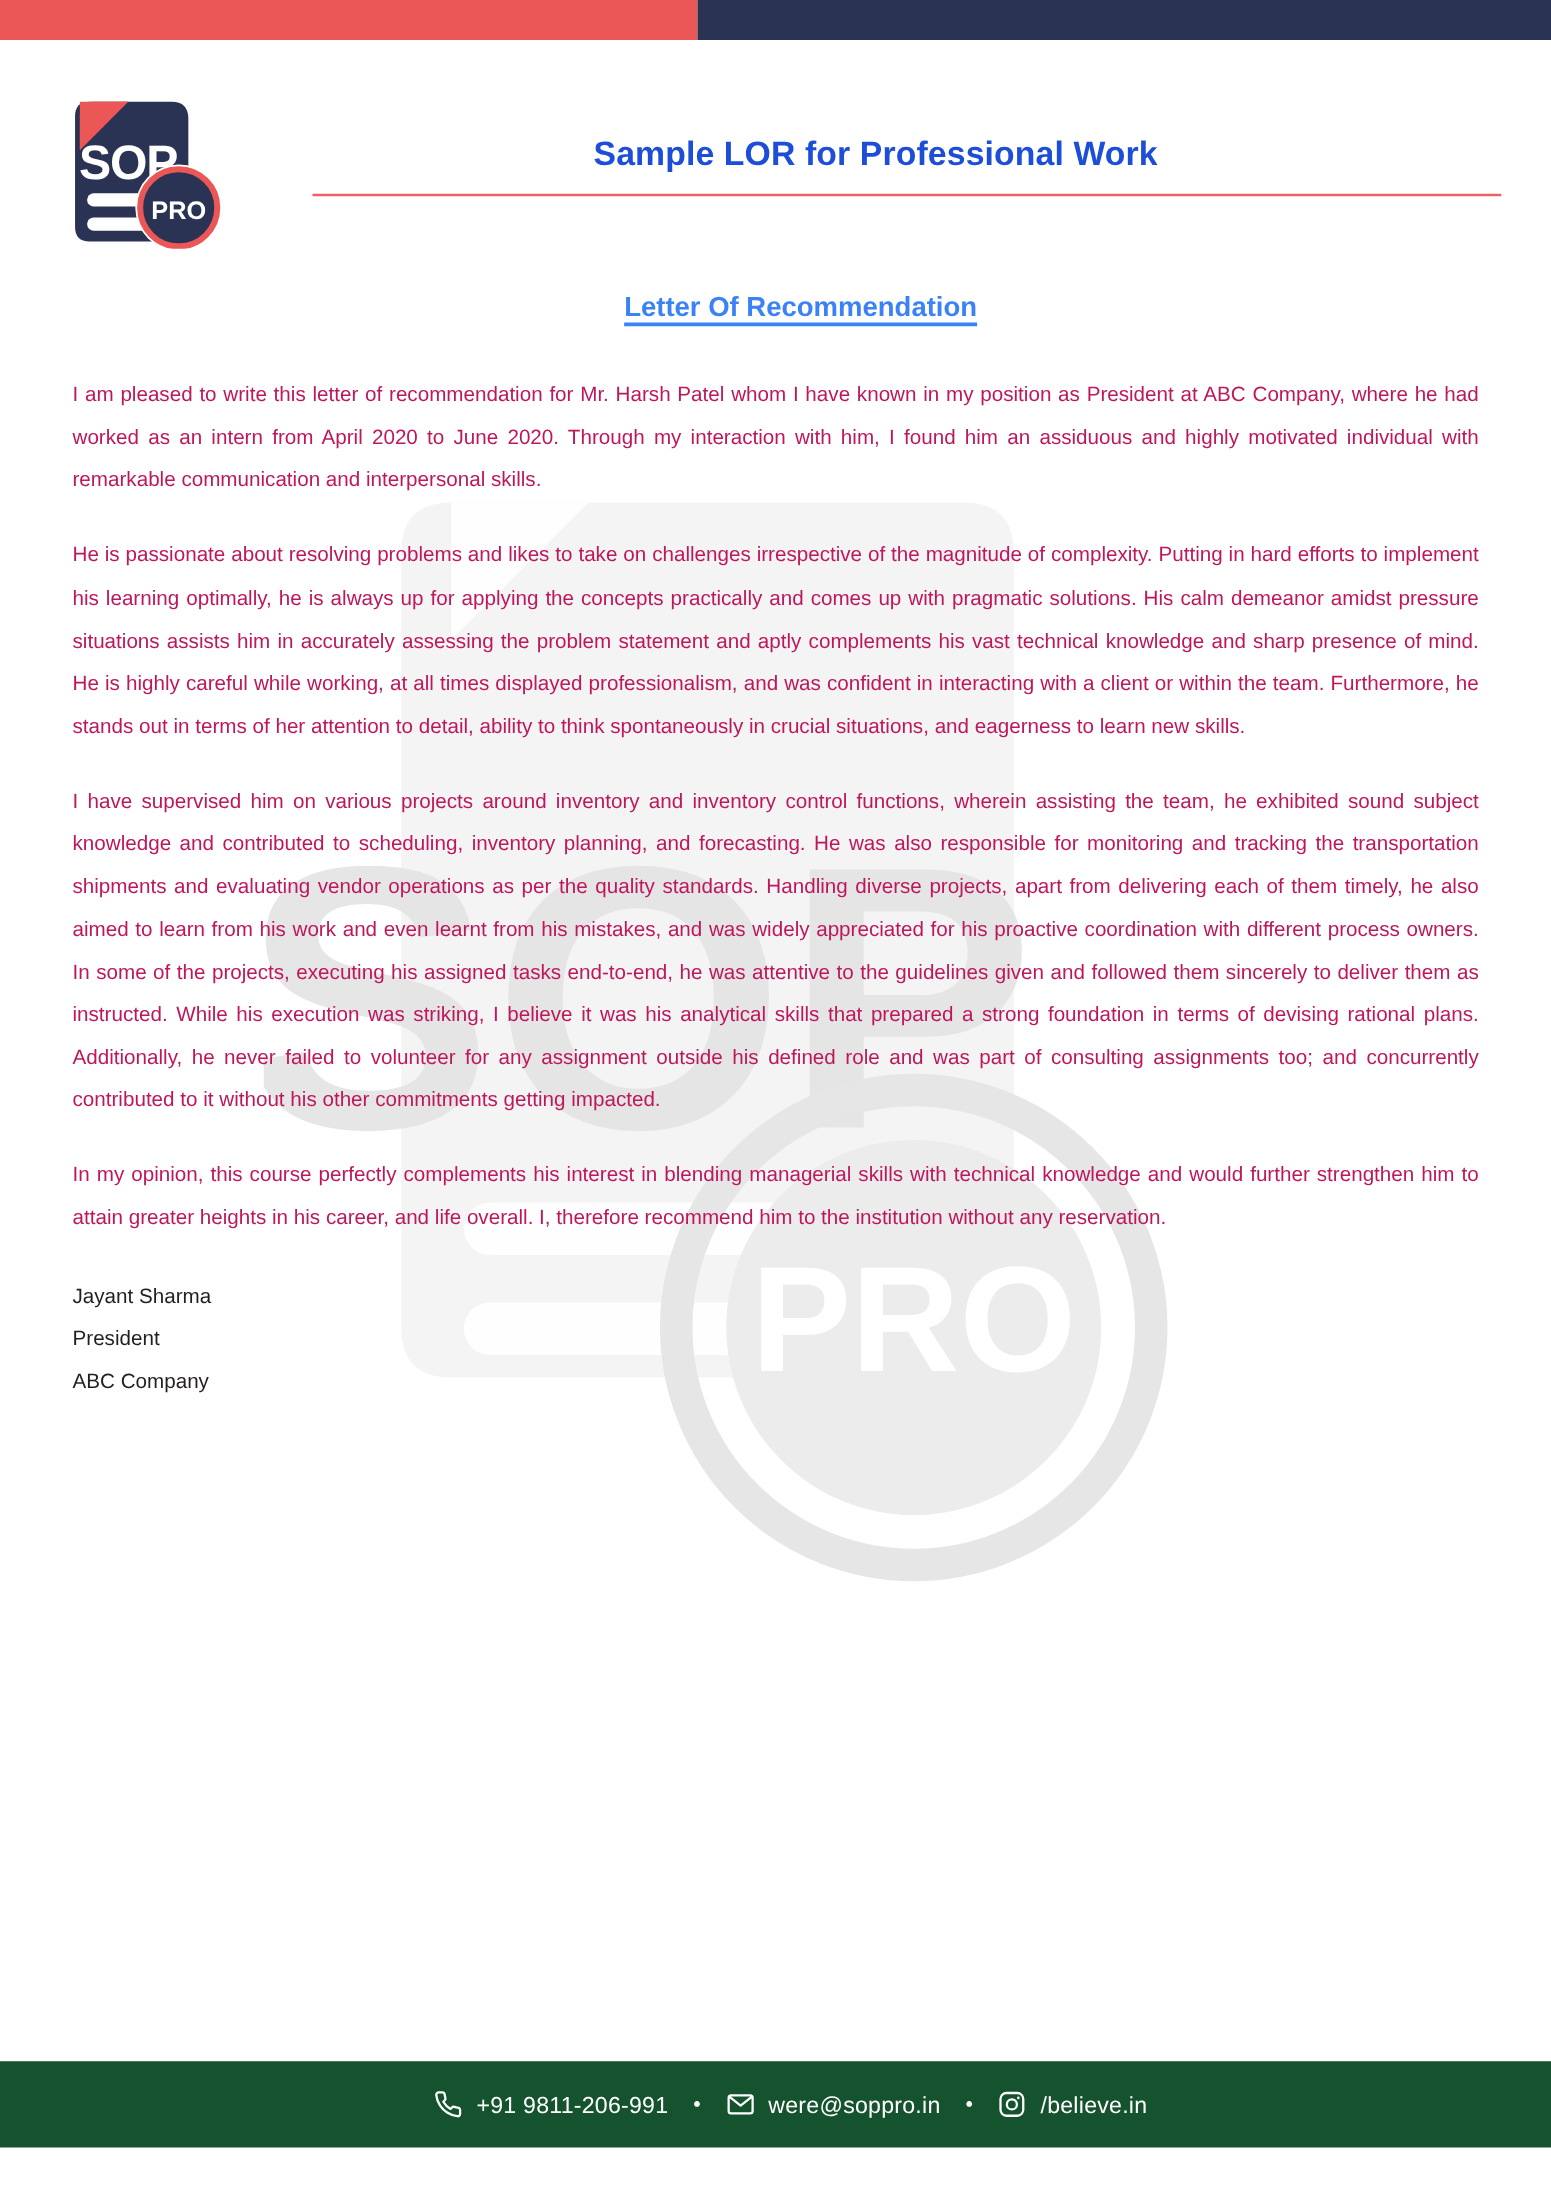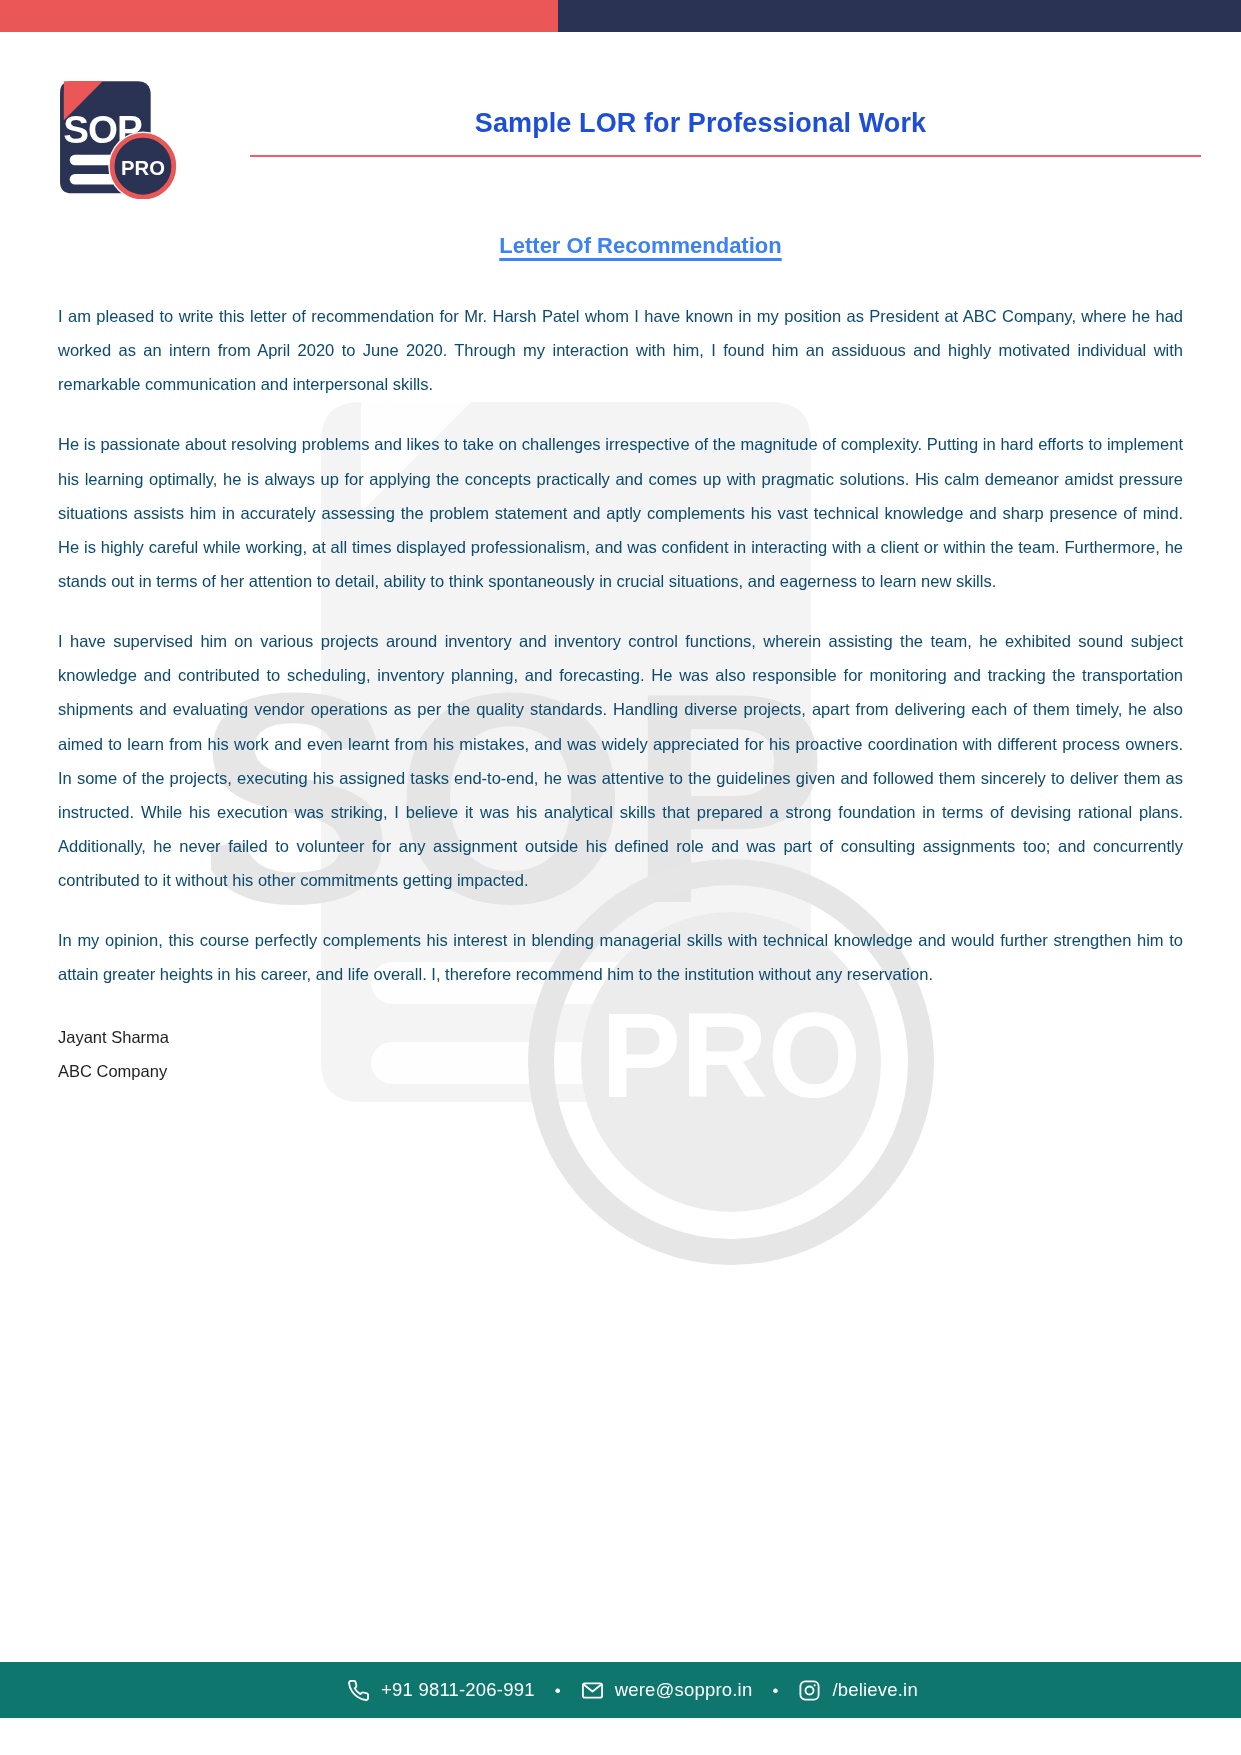--- a/index.html
+++ b/index.html
@@ -67,36 +67,36 @@
   
   .content {
     position:relative; z-index:2;
     padding:0 58px 0 58px;
     margin-top:40px;
   }
   .content p {
     font-size:16.5px;
     line-height:2.07;
     text-align:justify;
-    color:#0c4a6e;
+    color:#be185d;
     margin-bottom:26px;
   }
 
   .signature { position:relative; z-index:2; padding:0 58px; margin-top:28px; }
   .signature div {
     font-size:16.5px;
     line-height:2.07;
     color:#231f20;
   }
 
   
   .footer {
     position:absolute; left:0; bottom:0;
-    width:100%; height:56px;
-    background:#0f766e;
+    width:100%; height:69px;
+    background:#14532d;
     display:flex; align-items:center; justify-content:center;
     gap:14px;
     z-index:3;
     padding-left:24px;
   }
   .footer-item { display:flex; align-items:center; gap:11px; }
   .footer-text {
     color:#ffffff;
     font-size:18.5px;
     letter-spacing:.2px;
@@ -166,20 +166,21 @@
 
   <div class="content">
     <p>I am pleased to write this letter of recommendation for Mr. Harsh Patel whom I have known in my position as President at ABC Company, where he had worked as an intern from April 2020 to June 2020. Through my interaction with him, I found him an assiduous and highly motivated individual with remarkable communication and interpersonal skills.</p>
     <p>He is passionate about resolving problems and likes to take on challenges irrespective of the magnitude of complexity. Putting in hard efforts to implement his learning optimally, he is always up for applying the concepts practically and comes up with pragmatic solutions. His calm demeanor amidst pressure situations assists him in accurately assessing the problem statement and aptly complements his vast technical knowledge and sharp presence of mind. He is highly careful while working, at all times displayed professionalism, and was confident in interacting with a client or within the team. Furthermore, he stands out in terms of her attention to detail, ability to think spontaneously in crucial situations, and eagerness to learn new skills.</p>
     <p>I have supervised him on various projects around inventory and inventory control functions, wherein assisting the team, he exhibited sound subject knowledge and contributed to scheduling, inventory planning, and forecasting. He was also responsible for monitoring and tracking the transportation shipments and evaluating vendor operations as per the quality standards. Handling diverse projects, apart from delivering each of them timely, he also aimed to learn from his work and even learnt from his mistakes, and was widely appreciated for his proactive coordination with different process owners. In some of the projects, executing his assigned tasks end-to-end, he was attentive to the guidelines given and followed them sincerely to deliver them as instructed. While his execution was striking, I believe it was his analytical skills that prepared a strong foundation in terms of devising rational plans. Additionally, he never failed to volunteer for any assignment outside his defined role and was part of consulting assignments too; and concurrently contributed to it without his other commitments getting impacted.</p>
     <p>In my opinion, this course perfectly complements his interest in blending managerial skills with technical knowledge and would further strengthen him to attain greater heights in his career, and life overall. I, therefore recommend him to the institution without any reservation.</p>
   </div>
 
   <div class="signature">
     <div>Jayant Sharma</div>
+    <div>President</div>
     <div>ABC Company</div>
   </div>
 
   <div class="footer">
 
     <div class="footer-item">
       <span class="ficon">
         <svg viewBox="0 0 24 24" fill="none" stroke="#ffffff" stroke-width="1.9" stroke-linecap="round" stroke-linejoin="round">
           <path d="M22 16.9v3a2 2 0 0 1-2.2 2 19.8 19.8 0 0 1-8.6-3.1 19.5 19.5 0 0 1-6-6A19.8 19.8 0 0 1 2.1 4.2 2 2 0 0 1 4.1 2h3a2 2 0 0 1 2 1.7c.1 1 .3 1.9.6 2.8a2 2 0 0 1-.5 2.1L8 9.8a16 16 0 0 0 6 6l1.2-1.2a2 2 0 0 1 2.1-.5c.9.3 1.8.5 2.8.6a2 2 0 0 1 1.9 2.2z"></path>
         </svg>

